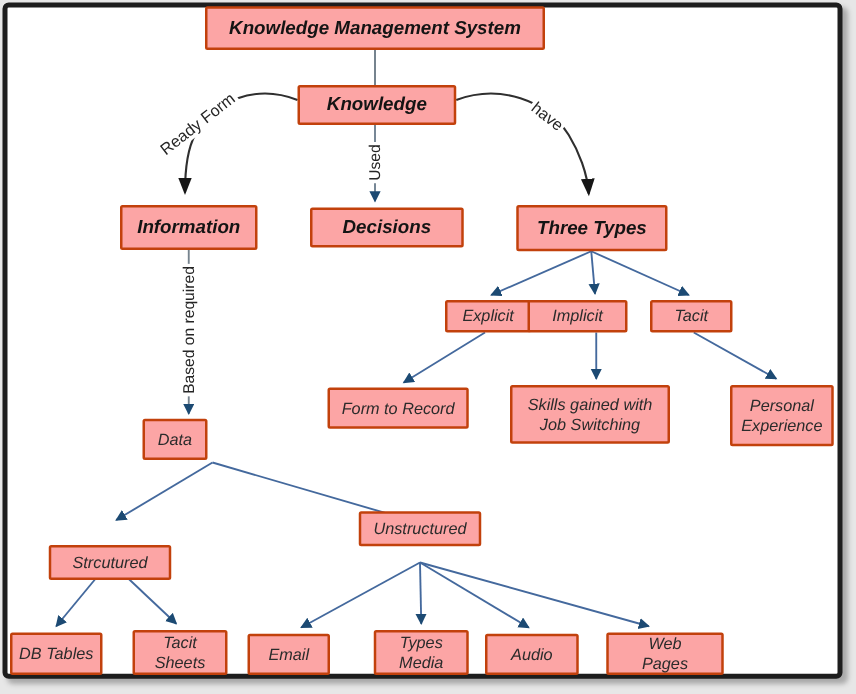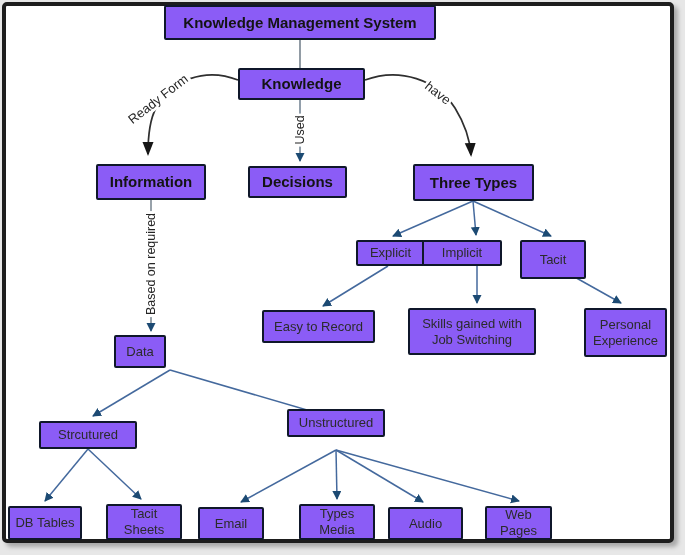--- a/index.html
+++ b/index.html
@@ -1,24 +1,24 @@
 <!DOCTYPE html>
 <html><head>
 <meta charset="utf-8">
 <style>
   html,body{margin:0;padding:0;background:#e7e7e7;font-family:"Liberation Sans",sans-serif;}
   #canvas{position:relative;width:685px;height:555px;background:#e7e7e7;overflow:hidden;}
   .frame{position:absolute;left:2px;top:2px;width:672px;height:541px;box-sizing:border-box;
          background:#ffffff;border:4px solid #1d1d1d;border-radius:5px;
          box-shadow:4px 4px 4px #a9a9a9;}
   #wires{position:absolute;left:0;top:0;z-index:1;pointer-events:none;}
-  .node{position:absolute;z-index:2;box-sizing:border-box;background:#8b5cf6;
-        border:2px solid #0f172a;border-radius:2px;
+  .node{position:absolute;z-index:2;box-sizing:border-box;background:#fca5a5;
+        border:2px solid #c2410c;border-radius:2px;
         display:flex;align-items:center;justify-content:center;text-align:center;
-        font-size:13px;line-height:1.2;color:#2b2b2b;padding:1px 3px;}
+        font-size:13px;line-height:1.2;color:#2b2b2b;padding:1px 3px;font-style:italic;}
   .node.bold{font-weight:bold;font-size:15px;color:#141414;}
   .edge-label{position:absolute;z-index:3;background:#ffffff;color:#252525;
               font-size:13px;padding:0 2px;white-space:nowrap;}
   .rot-ccw{transform:translate(-50%,-50%) rotate(-90deg);}
 </style>
 </head>
 <body>
 
 <div id="canvas">
 
@@ -63,53 +63,53 @@
     <line x1="336" y1="450" x2="423" y2="502" stroke="#44699d" stroke-width="1.5" marker-end="url(#mBlue)"></line>
     <line x1="336" y1="450" x2="519" y2="501" stroke="#44699d" stroke-width="1.5" marker-end="url(#mBlue)"></line>
   </svg>
 
   <div class="node bold" style="left:164px;top:5px;width:272px;height:35px;">Knowledge Management System</div>
 
   <div class="node bold" style="left:238px;top:68px;width:127px;height:32px;">Knowledge</div>
 
   <div class="node bold" style="left:96px;top:164px;width:110px;height:36px;">Information</div>
 
-  <div class="node bold" style="left:248px;top:166px;width:99px;height:32px;">Decisions</div>
+  <div class="node bold" style="left:248px;top:166px;width:123px;height:32px;">Decisions</div>
 
   <div class="node bold" style="left:413px;top:164px;width:121px;height:37px;">Three Types</div>
 
   <div class="node" style="left:356px;top:240px;width:69px;height:26px;">Explicit</div>
 
   <div class="node" style="left:422px;top:240px;width:80px;height:26px;">Implicit</div>
 
-  <div class="node" style="left:520px;top:240px;width:66px;height:39px;">Tacit</div>
+  <div class="node" style="left:520px;top:240px;width:66px;height:26px;">Tacit</div>
 
-  <div class="node" style="left:262px;top:310px;width:113px;height:33px;">Easy to Record</div>
+  <div class="node" style="left:262px;top:310px;width:113px;height:33px;">Form to Record</div>
 
   <div class="node" style="left:408px;top:308px;width:128px;height:47px;">Skills gained with Job Switching</div>
 
   <div class="node" style="left:584px;top:308px;width:83px;height:49px;">Personal Experience</div>
 
   <div class="node" style="left:114px;top:335px;width:52px;height:33px;">Data</div>
 
-  <div class="node" style="left:39px;top:421px;width:98px;height:28px;">Strcutured</div>
+  <div class="node" style="left:39px;top:436px;width:98px;height:28px;">Strcutured</div>
 
   <div class="node" style="left:287px;top:409px;width:98px;height:28px;">Unstructured</div>
 
   <div class="node" style="left:8px;top:506px;width:74px;height:34px;">DB Tables</div>
 
   <div class="node" style="left:106px;top:504px;width:76px;height:36px;padding:1px 10px;">Tacit Sheets</div>
 
   <div class="node" style="left:198px;top:507px;width:66px;height:33px;">Email</div>
 
   <div class="node" style="left:299px;top:504px;width:76px;height:36px;padding:1px 12px;">Types Media</div>
 
   <div class="node" style="left:388px;top:507px;width:75px;height:33px;">Audio</div>
 
-  <div class="node" style="left:485px;top:506px;width:67px;height:34px;padding:1px 14px;">Web Pages</div>
+  <div class="node" style="left:485px;top:506px;width:94px;height:34px;padding:1px 14px;">Web Pages</div>
 
   <span class="edge-label" style="left:158px;top:99px;transform:translate(-50%,-50%) rotate(-38deg);">Ready Form</span>
 
   <span class="edge-label" style="left:438px;top:93px;transform:translate(-50%,-50%) rotate(38deg);">have</span>
 
   <span class="edge-label rot-ccw" style="left:300px;top:130px;font-size:12.5px;">Used</span>
 
   <span class="edge-label rot-ccw" style="left:151px;top:264px;font-size:12.5px;">Based on required</span>
 
 </div>

